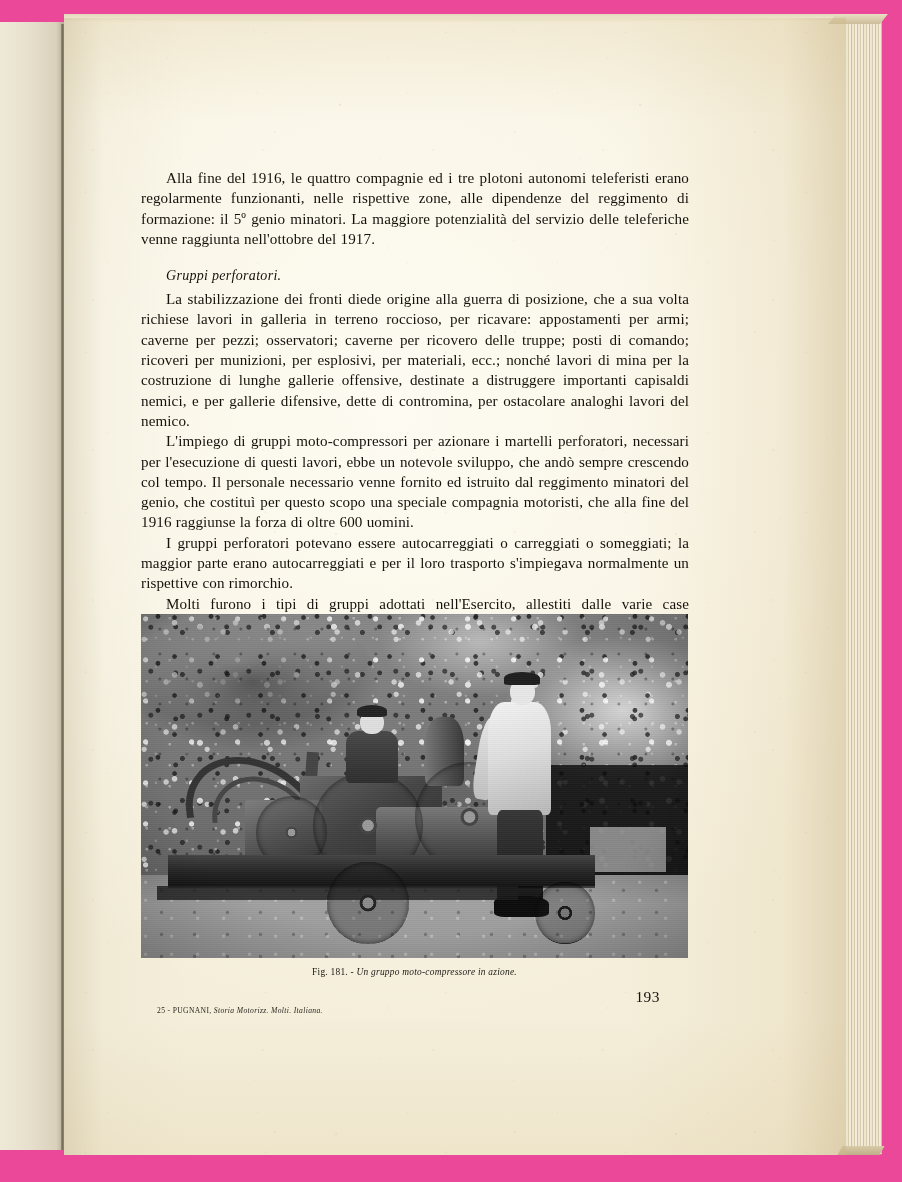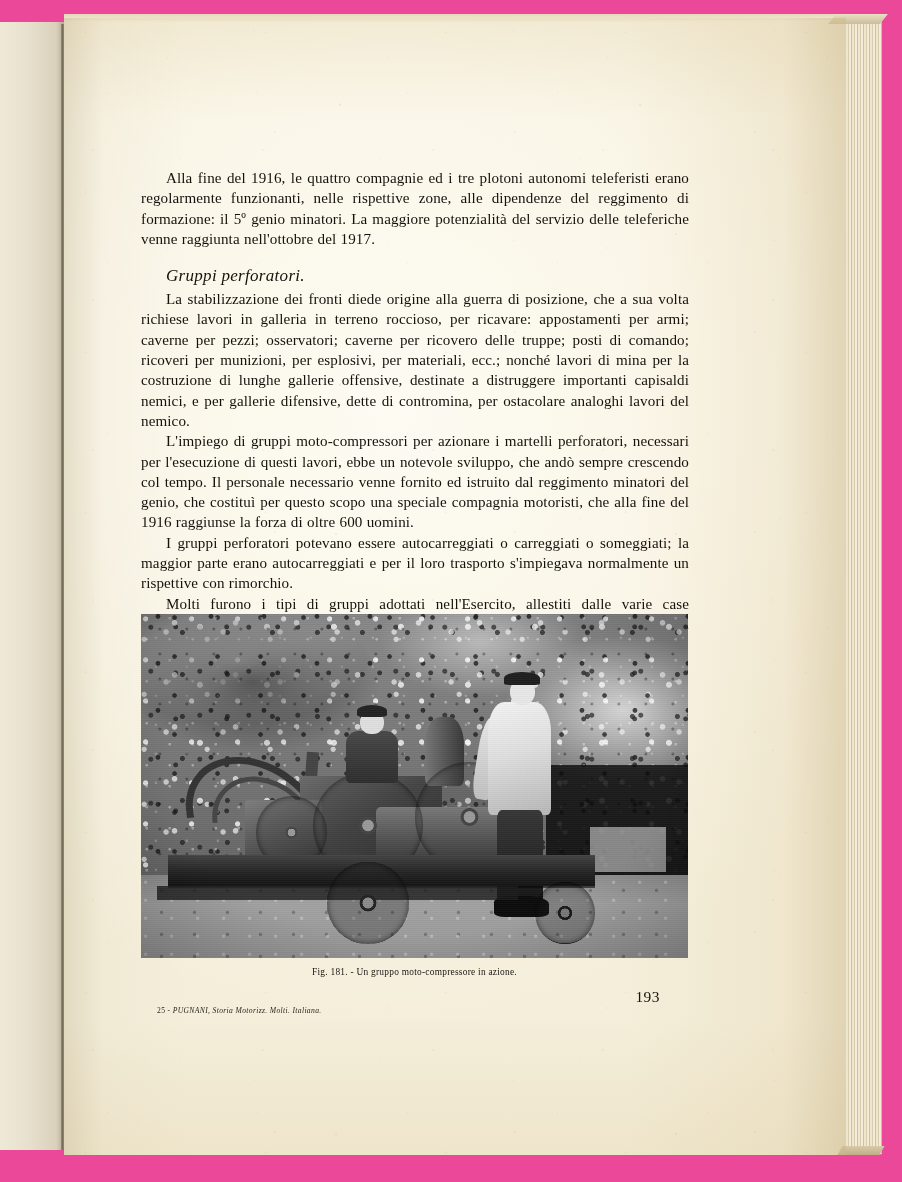--- a/index.html
+++ b/index.html
@@ -124,21 +124,21 @@
     line-height: 20.3px;
     text-align: justify;
     text-indent: 25px;
     letter-spacing: .1px;
     word-spacing: .4px;
   }
   p.body + p.body { margin-top: 0; }
   .sec-head {
     margin: 17px 0 3px 0;
     font-style: italic;
-    font-size: 17px;
+    font-size: 14px;
     line-height: 20px;
     text-indent: 25px;
     letter-spacing: .3px;
   }
 
   
   figure.plate {
     position: absolute;
     left: 141px; top: 614px;
     width: 547px;
@@ -341,41 +341,41 @@
       repeating-linear-gradient(0deg, rgba(255,255,255,.10) 0 1px, rgba(0,0,0,.10) 1px 2px);
   }
 
   figcaption.plate-cap {
     margin-top: 9px;
     text-align: center;
     font-size: 9.4px;
     letter-spacing: .25px;
     color: #1a1713;
   }
-  figcaption.plate-cap .cap-it { }
+  figcaption.plate-cap .cap-it { font-style: italic; }
 
   
   .folio {
     position: absolute;
     left: 572px; top: 988px;
     width: 88px;
     text-align: right;
     font-size: 15.4px;
     color: #15120d;
     letter-spacing: .5px;
   }
   .signature {
     position: absolute;
     left: 157px; top: 1006px;
     font-size: 7.6px;
     letter-spacing: .35px;
     color: #2a2620;
     white-space: nowrap;
   }
-  .signature .sig-caps { font-variant: small-caps; font-style: italic; }
+  .signature .sig-caps { font-variant: small-caps; }
   .signature .sig-it { font-style: italic; }
 </style>
 </head>
 <body>
 
 <div id="scan">
 
   <div class="left-page"></div>
   <div class="gutter-line"></div>
 

